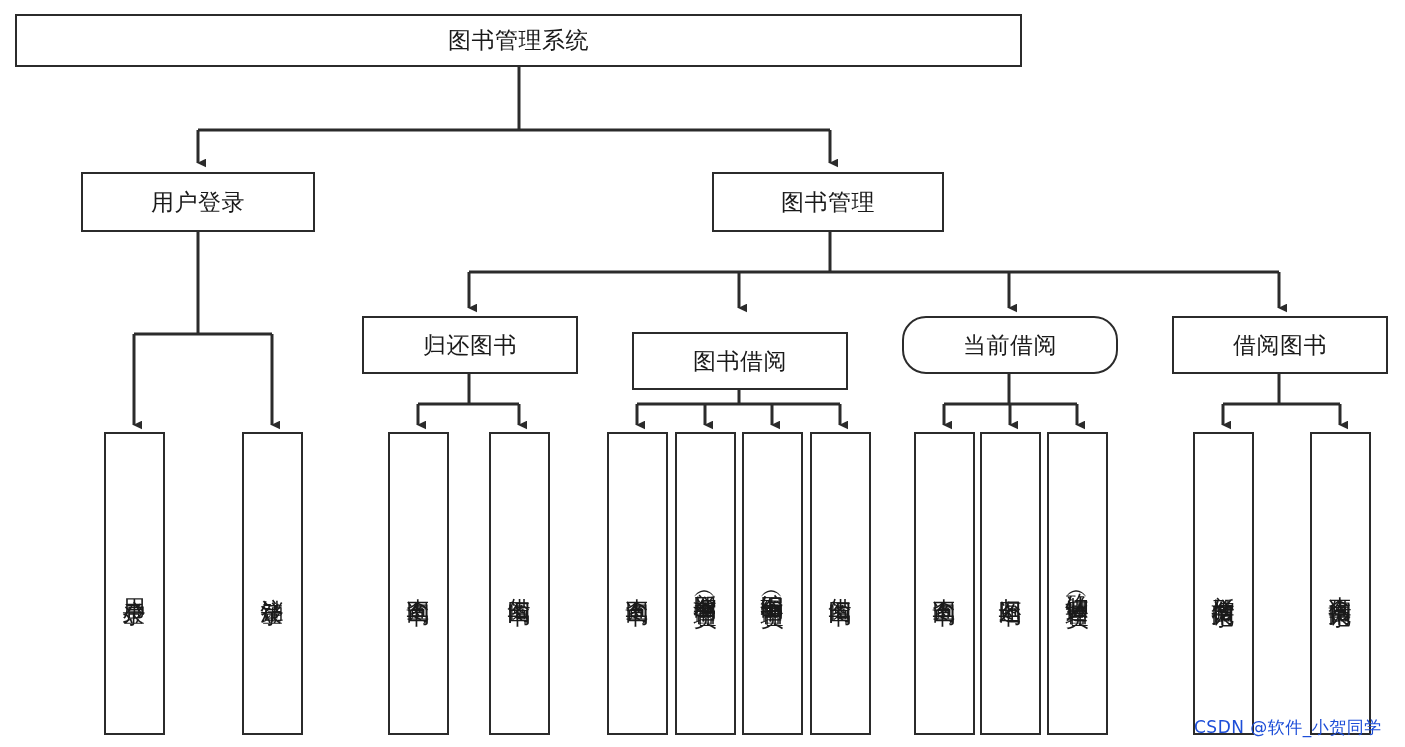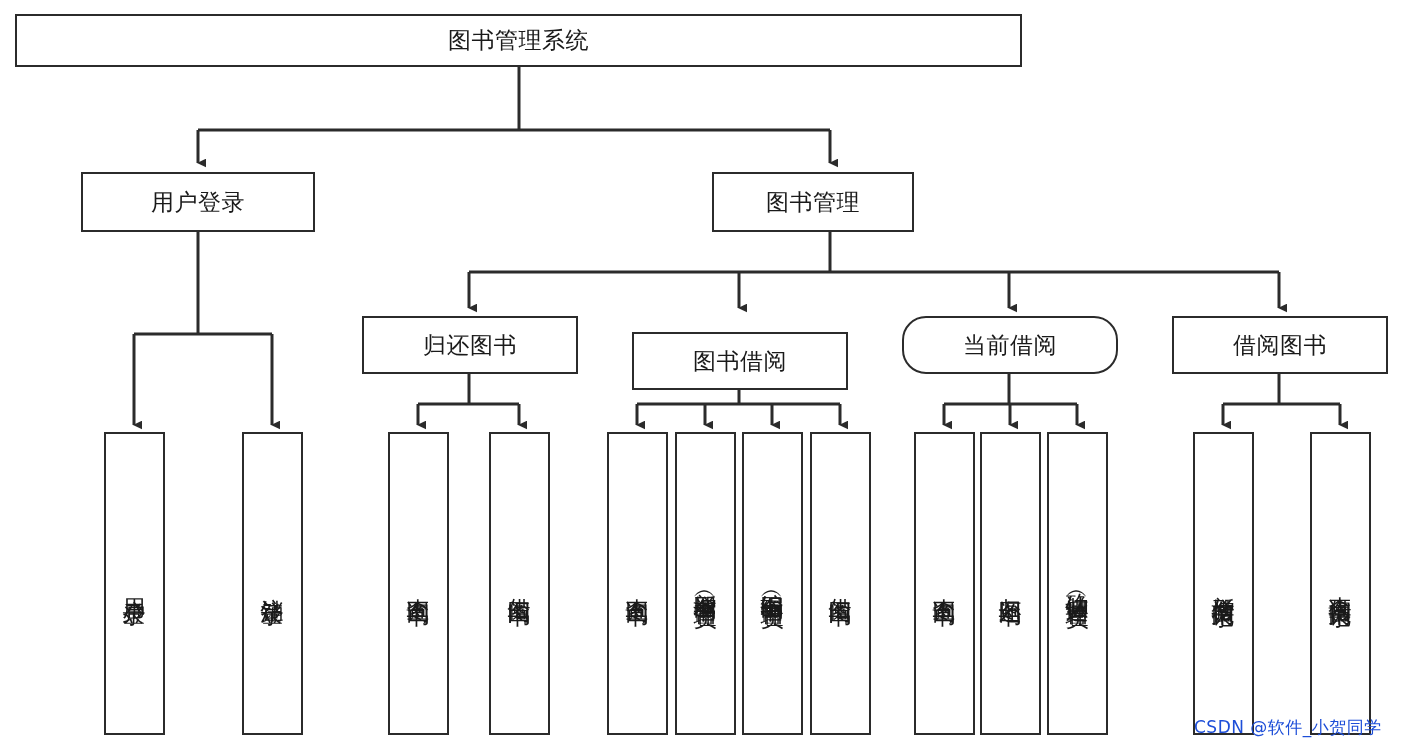--- a/index.html
+++ b/index.html
@@ -120,21 +120,21 @@
     </g>
   </svg>
 
   <div class="node horiz" style="left:15px; top:14px; width:1007px; height:53px;">
     <span class="node-label">图书管理系统</span>
   </div>
 
   <div class="node horiz" style="left:81px; top:172px; width:234px; height:60px;">
     <span class="node-label">用户登录</span>
   </div>
-  <div class="node horiz" style="left:712px; top:172px; width:202px; height:60px;text-align:center;">
+  <div class="node horiz" style="left:712px; top:172px; width:232px; height:60px;text-align:center;">
     <span class="node-label">图书管理</span>
   </div>
 
   <div class="node horiz" style="left:362px; top:316px; width:216px; height:58px;">
     <span class="node-label">归还图书</span>
   </div>
   <div class="node horiz" style="left:632px; top:316px; width:216px; height:58px;margin-top:16px;">
     <span class="node-label">图书借阅</span>
   </div>
   <div class="node horiz" style="left:902px; top:316px; width:216px; height:58px;border-radius:24px;">

